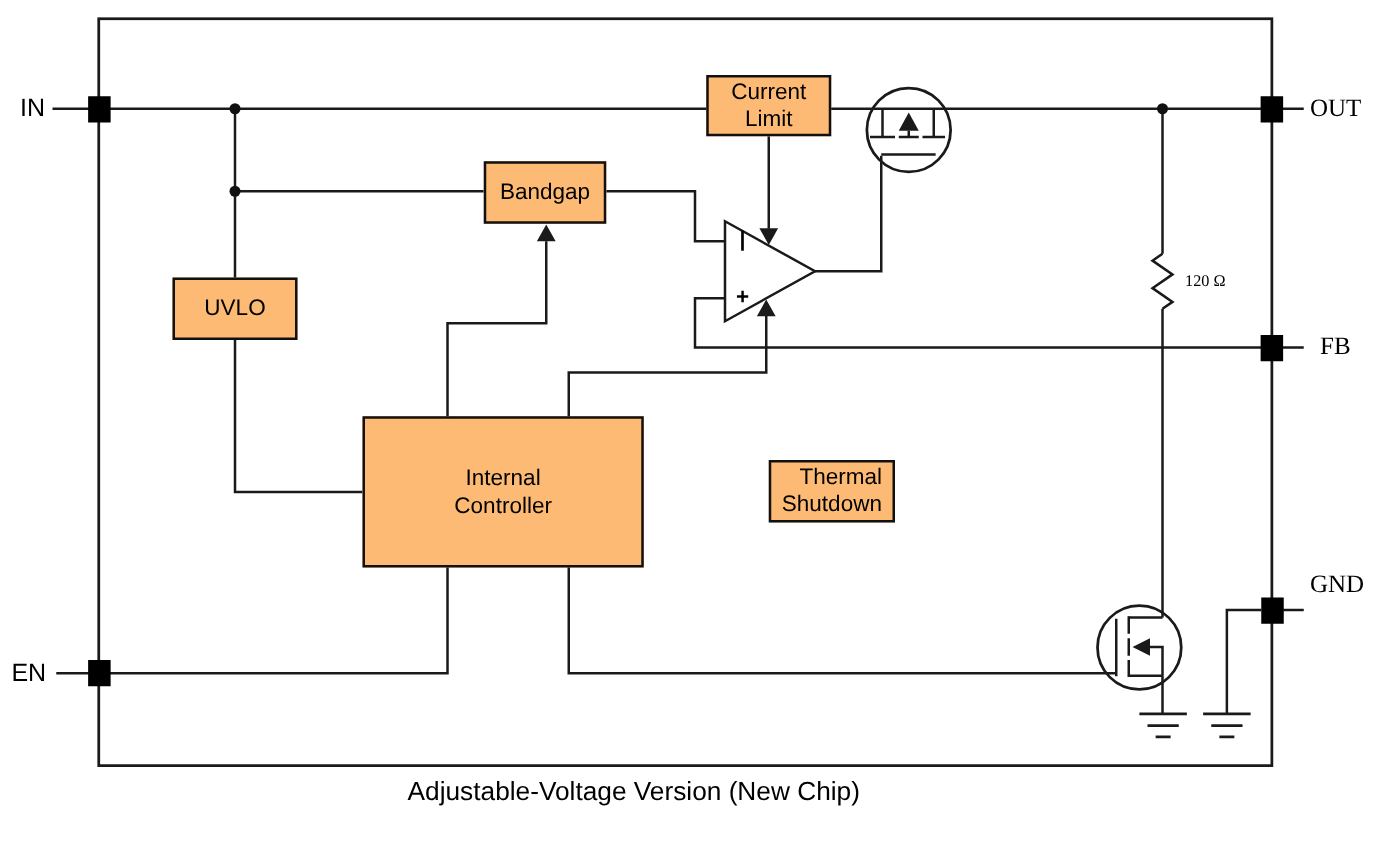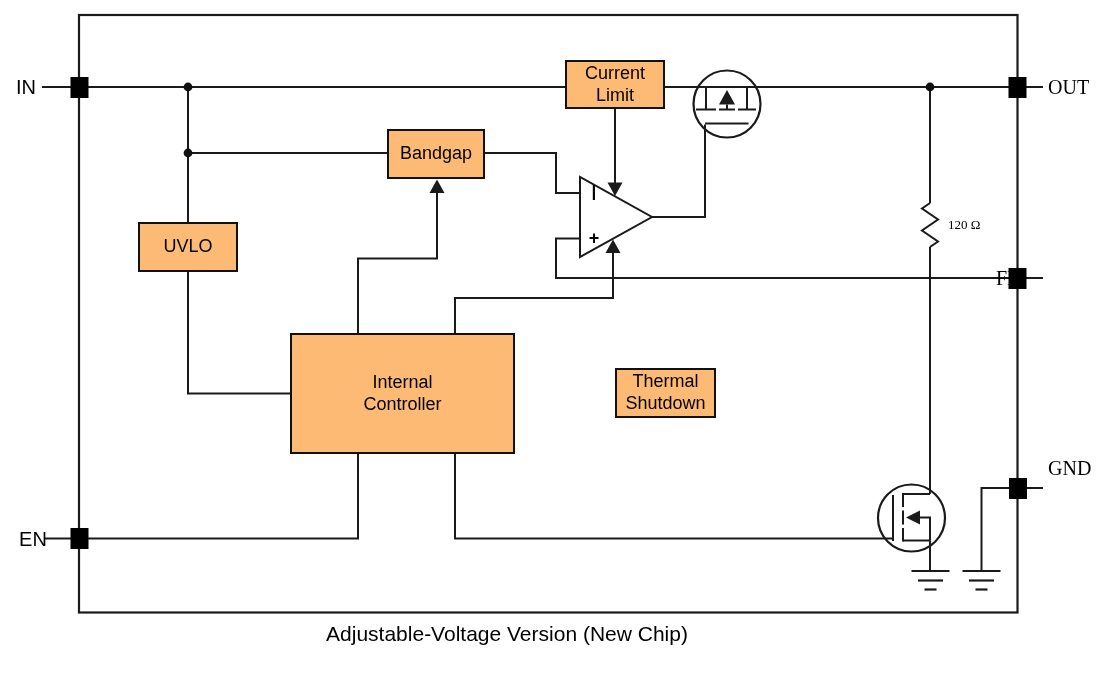--- a/index.html
+++ b/index.html
@@ -111,28 +111,28 @@
       <rect x="1009" y="478" width="18" height="21"></rect>
     </g>
   </svg>
 
   <div class="block" style="left:138px;top:222px;width:100px;height:50px;">UVLO</div>
   <div class="block" style="left:387px;top:129px;width:98px;height:50px;">Bandgap</div>
   <div class="block" style="left:565px;top:60px;width:100px;height:49px;">Current
 Limit</div>
   <div class="block" style="left:290px;top:333px;width:225px;height:121px;">Internal
 Controller</div>
-  <div class="block" style="left:615px;top:368px;width:101px;height:50px;">Thermal
+  <div class="block" style="left:615px;top:368px;width:101px;height:50px;text-align:right;">Thermal
 Shutdown</div>
 
   <span class="amp-mark" style="left:594px;top:192px;font-size:17px;">|</span>
   <span class="amp-mark" style="left:594px;top:238px;">+</span>
 
   <span class="lbl" style="left:26px;top:87px;">IN</span>
-  <span class="lbl" style="left:33px;top:539px;">EN</span>
+  <span class="lbl" style="left:23px;top:539px;">EN</span>
   <span class="lbl lbl-left" style="left:1048px;top:87px;">OUT</span>
-  <span class="lbl lbl-left" style="left:996px;top:278px;">FB</span>
+  <span class="lbl lbl-left" style="left:1056px;top:278px;">FB</span>
   <span class="lbl lbl-left" style="left:1048px;top:468px;">GND</span>
 
   <span class="lbl lbl-left" style="left:948px;top:225px;font-size:13px;">120 Ω</span>
 
   <div class="caption">Adjustable-Voltage Version (New Chip)</div>
 </div>
 
 </body></html>

